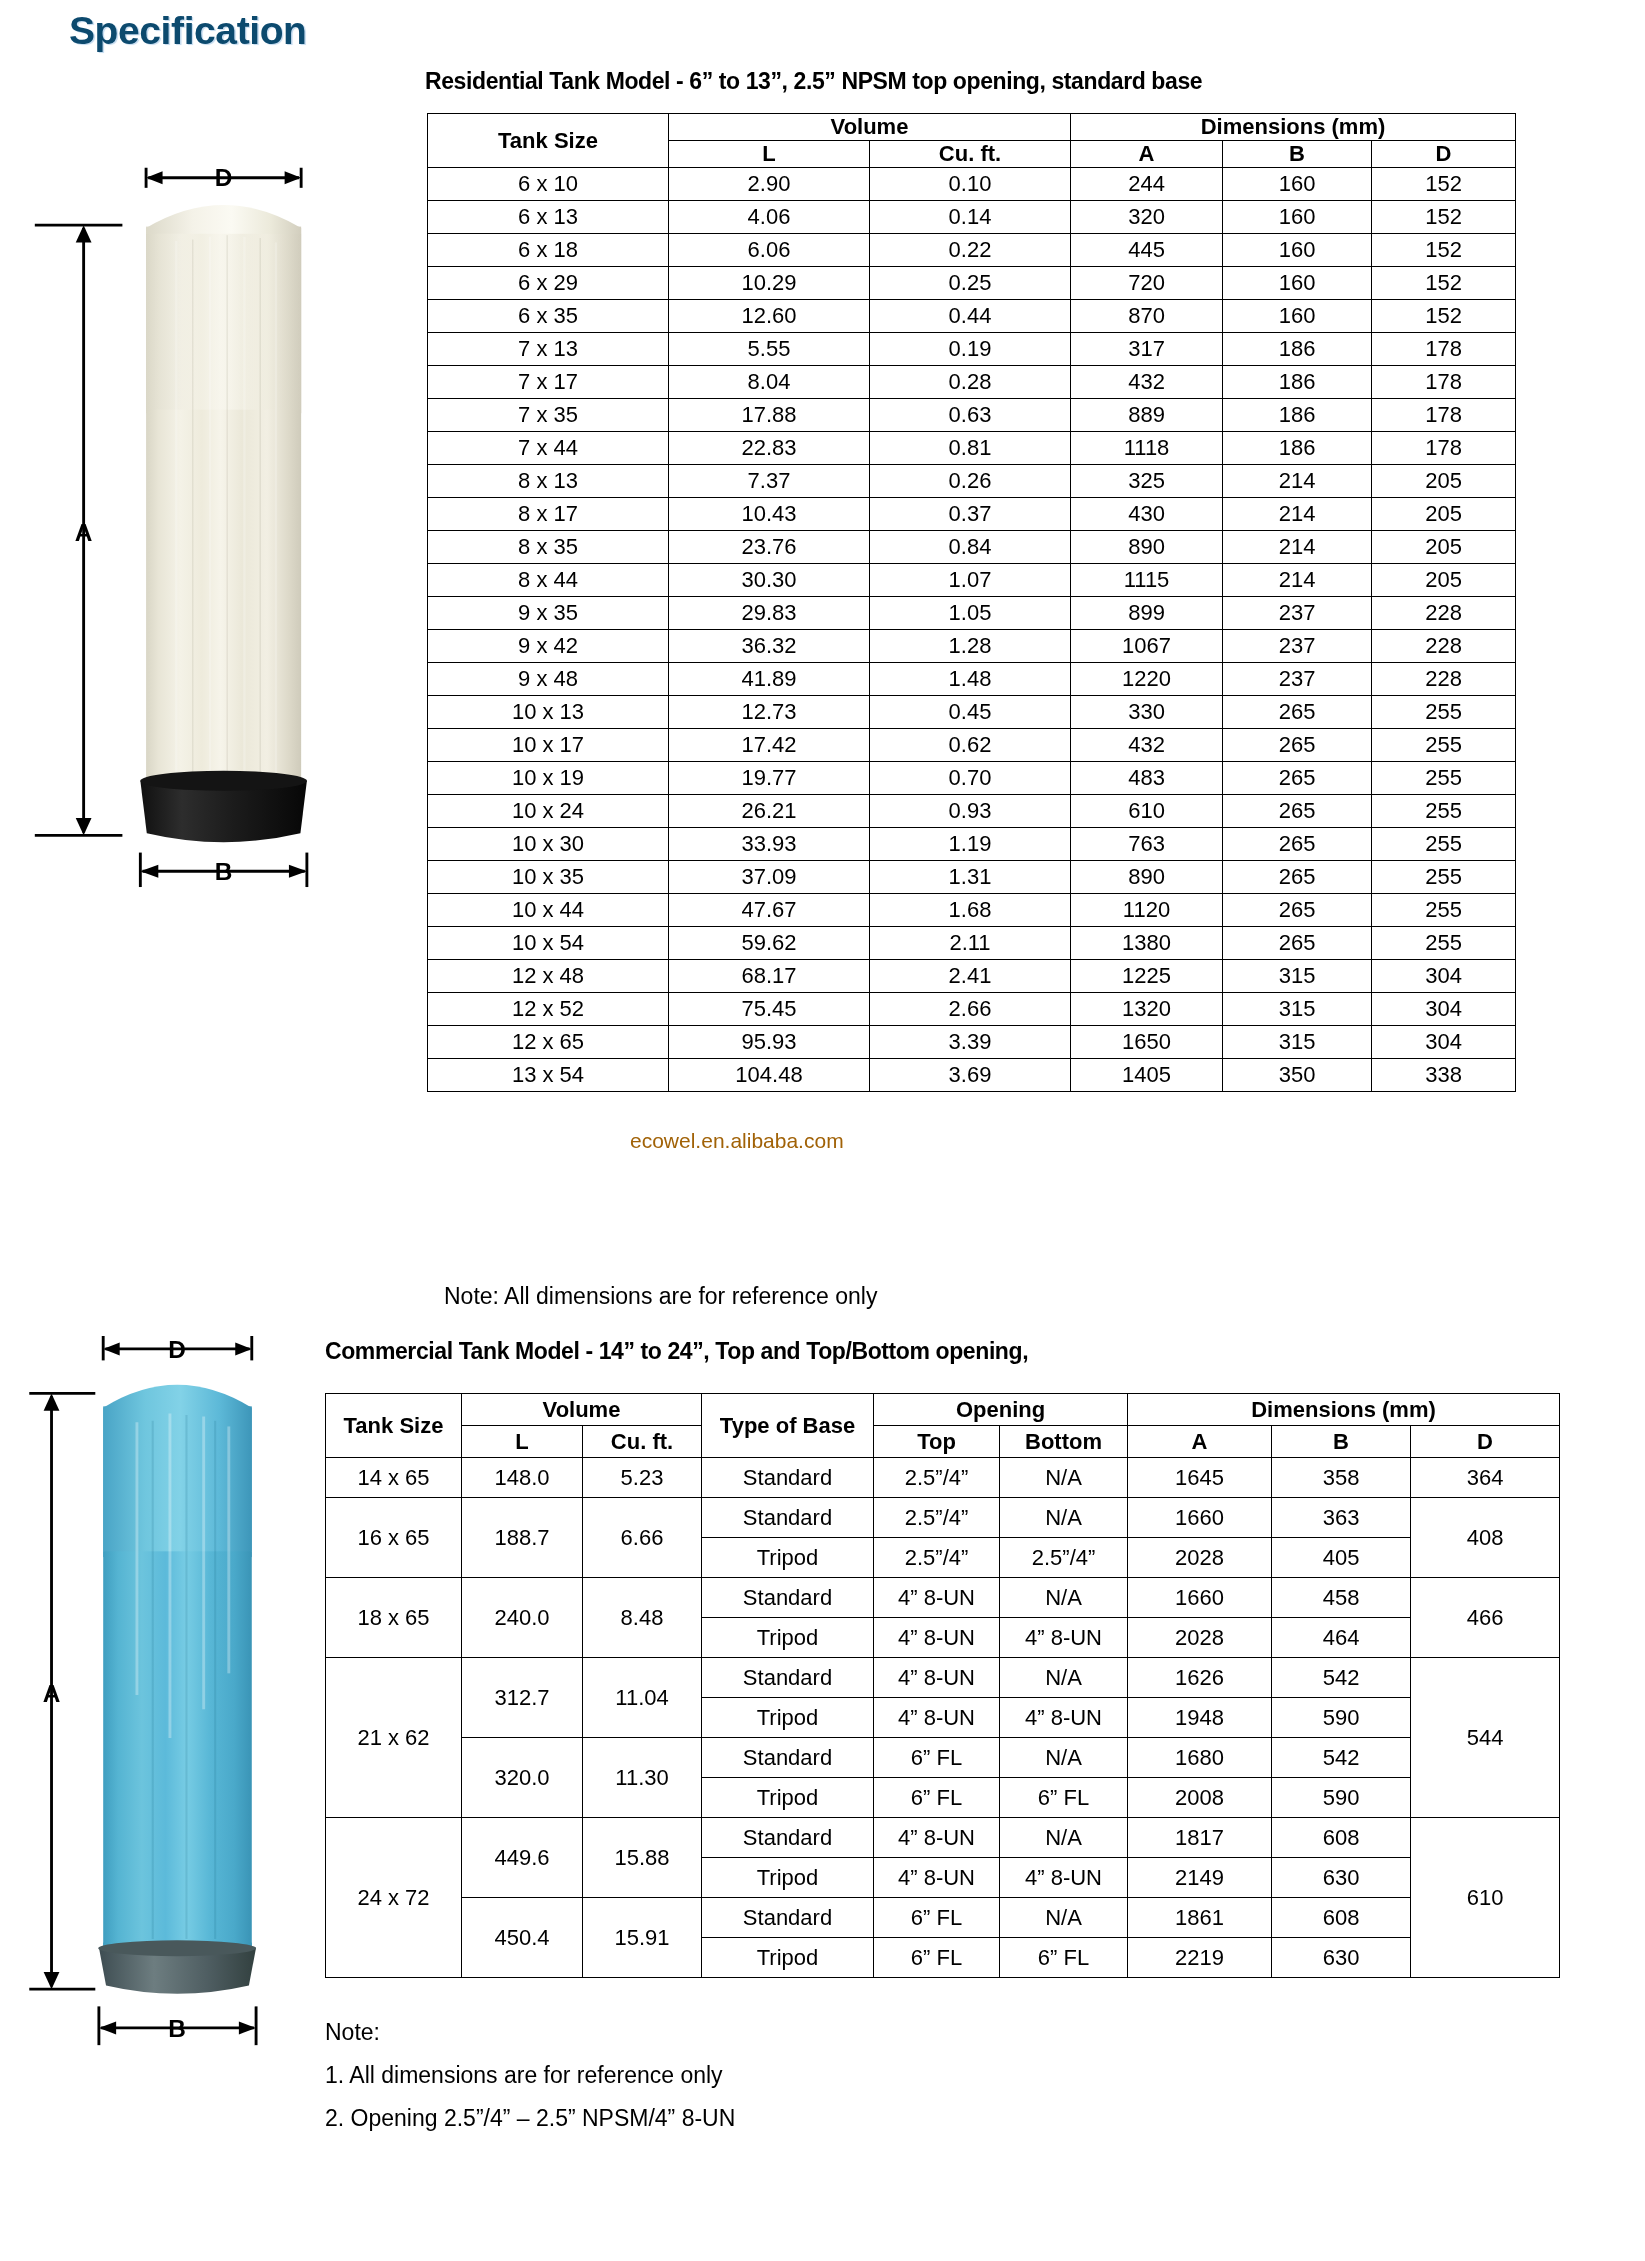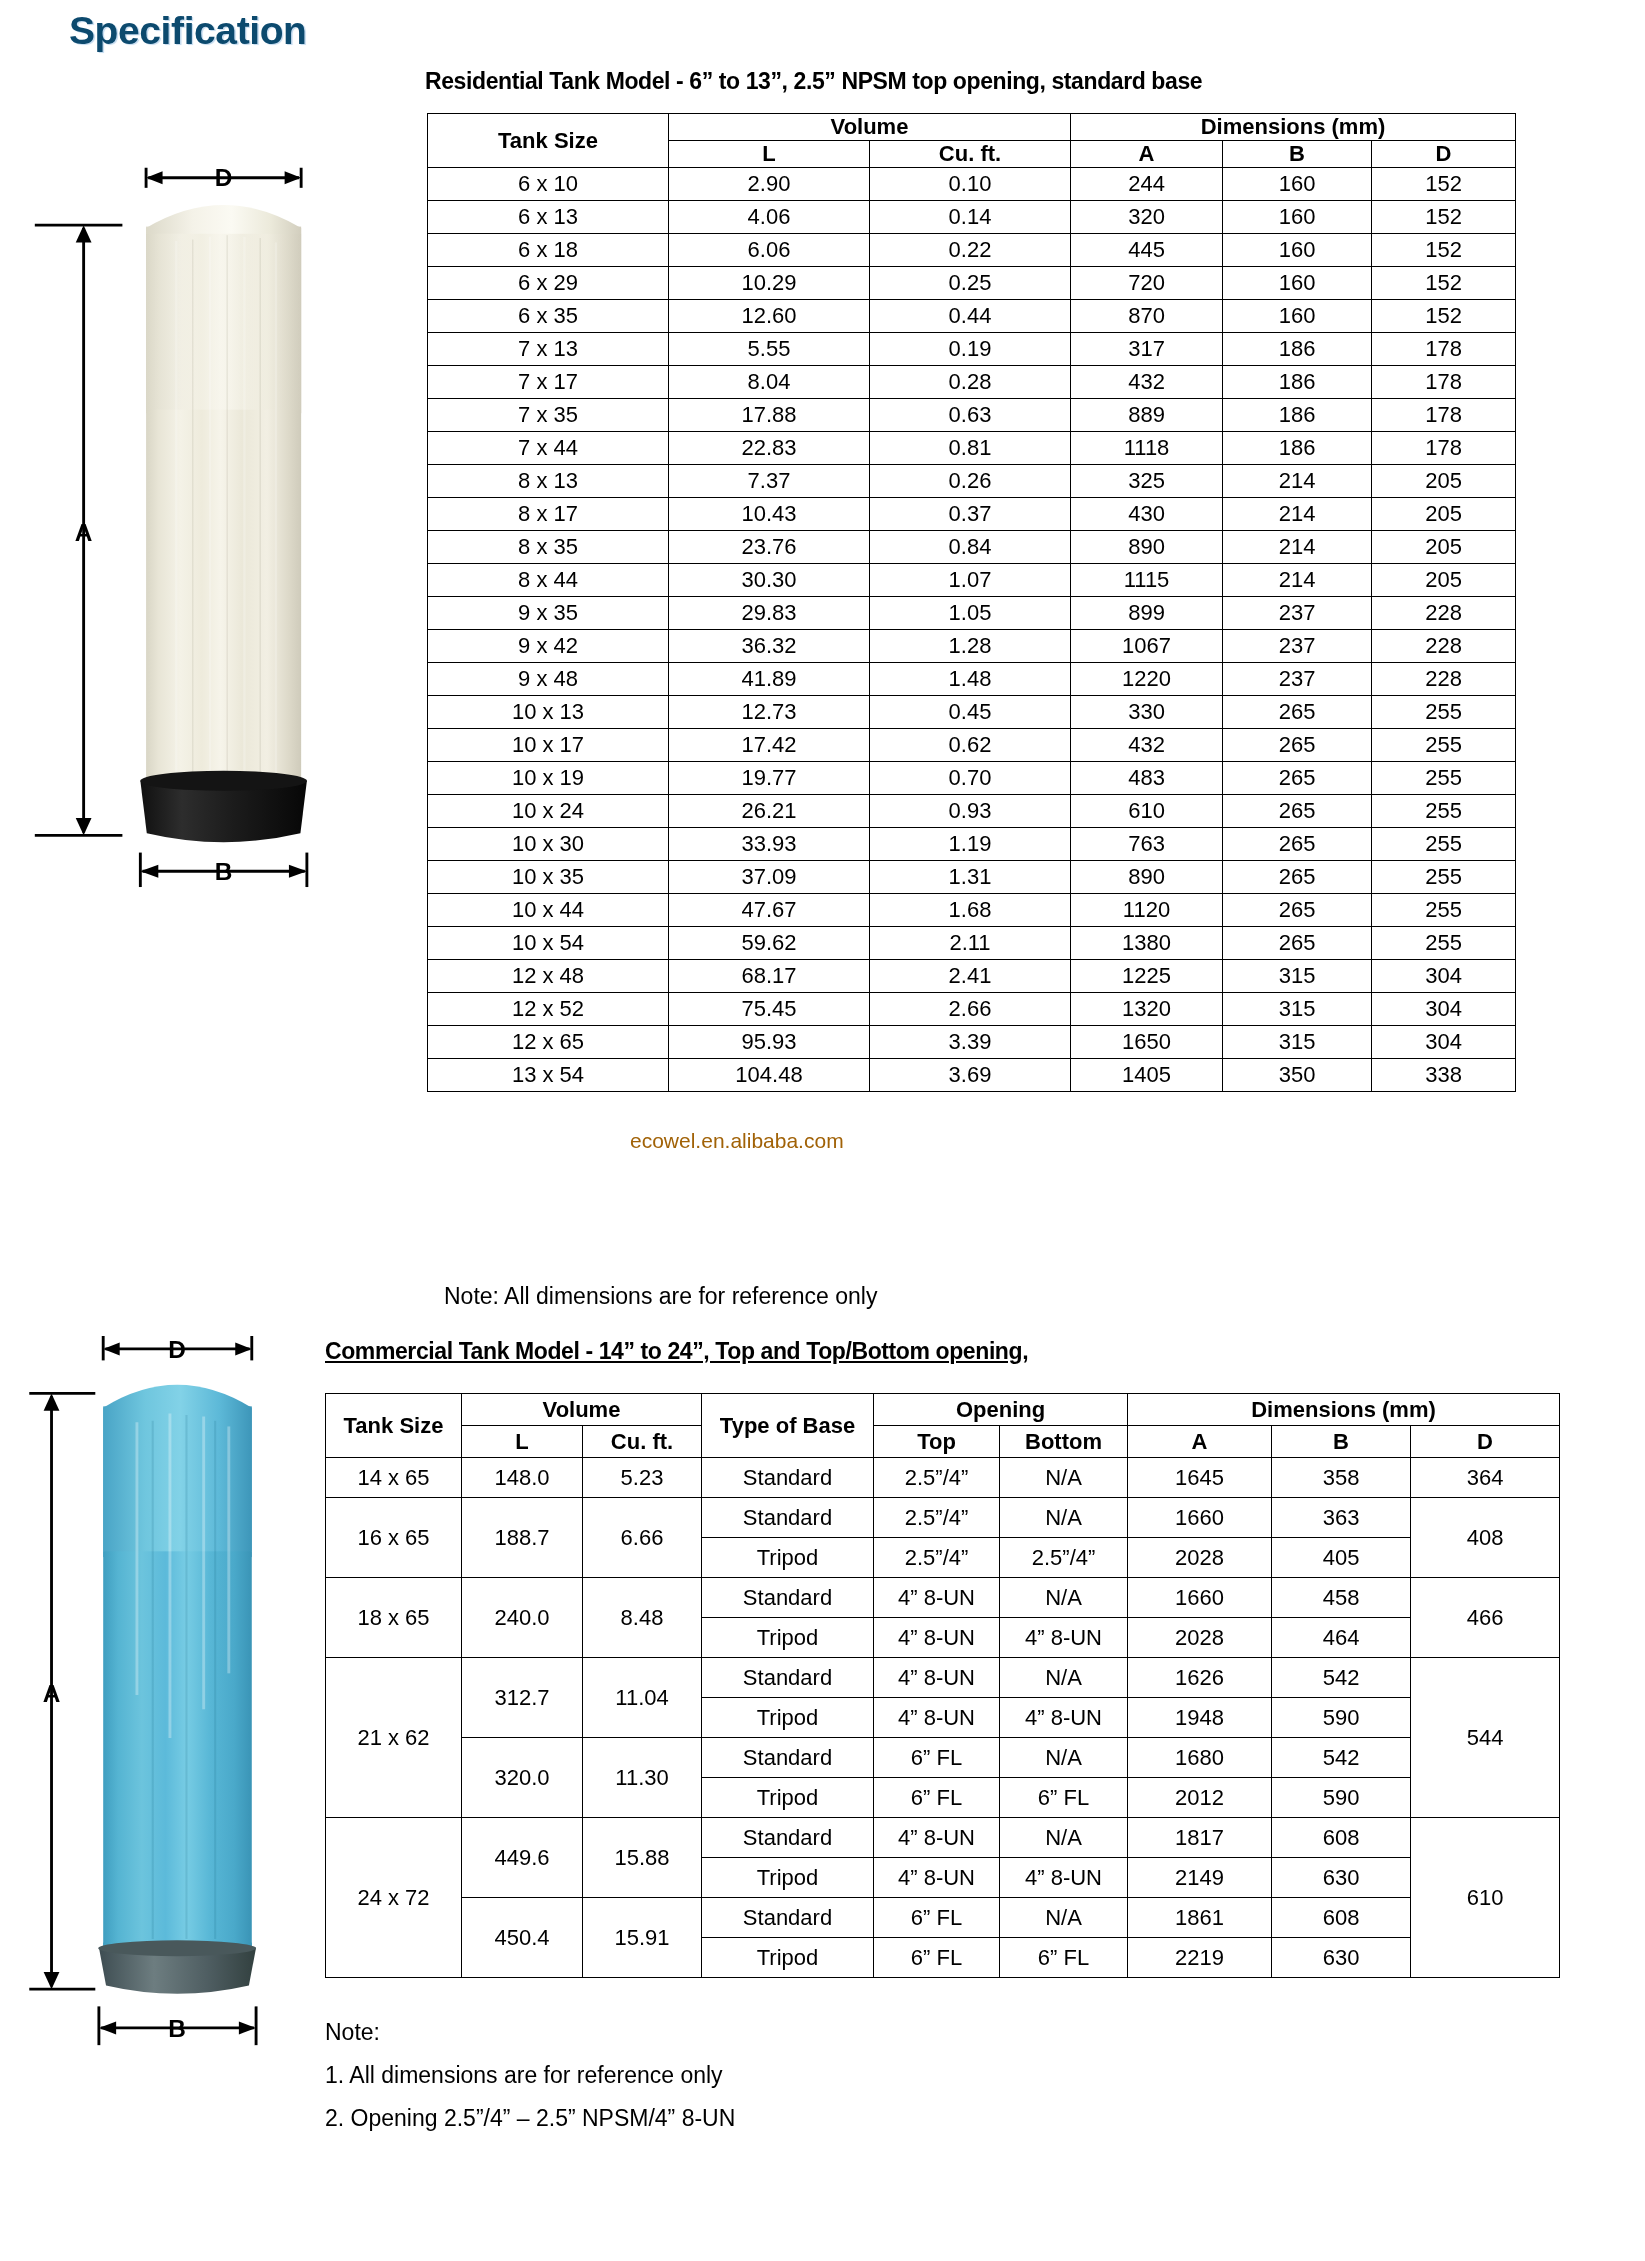--- a/index.html
+++ b/index.html
@@ -27,21 +27,21 @@
 
   
   .tbl-heading{
     position:absolute;
     font-size:23px;
     font-weight:bold;
     letter-spacing:-0.4px;
     white-space:nowrap;
   }
   #res-heading{ left:425px; top:68px; }
-  #com-heading{ left:325px; top:1338px;text-decoration:underline; }
+  #com-heading{ left:325px; top:1338px; }
 
   
   .note{
     position:absolute;
     font-size:23px;
     white-space:nowrap;
   }
   #res-note{ left:425px; top:1283px;margin-left:19px; }
   #com-note-title{ left:325px; top:2019px; }
   #com-note-1{ left:325px; top:2062px; }
@@ -624,21 +624,21 @@
         <td>Standard</td>
         <td>6” FL</td>
         <td>N/A</td>
         <td>1680</td>
         <td>542</td>
       </tr>
       <tr>
         <td>Tripod</td>
         <td>6” FL</td>
         <td>6” FL</td>
-        <td>2012</td>
+        <td>2008</td>
         <td>590</td>
       </tr>
       <tr>
         <td rowspan="4">24 x 72</td>
         <td rowspan="2">449.6</td>
         <td rowspan="2">15.88</td>
         <td>Standard</td>
         <td>4” 8-UN</td>
         <td>N/A</td>
         <td>1817</td>

